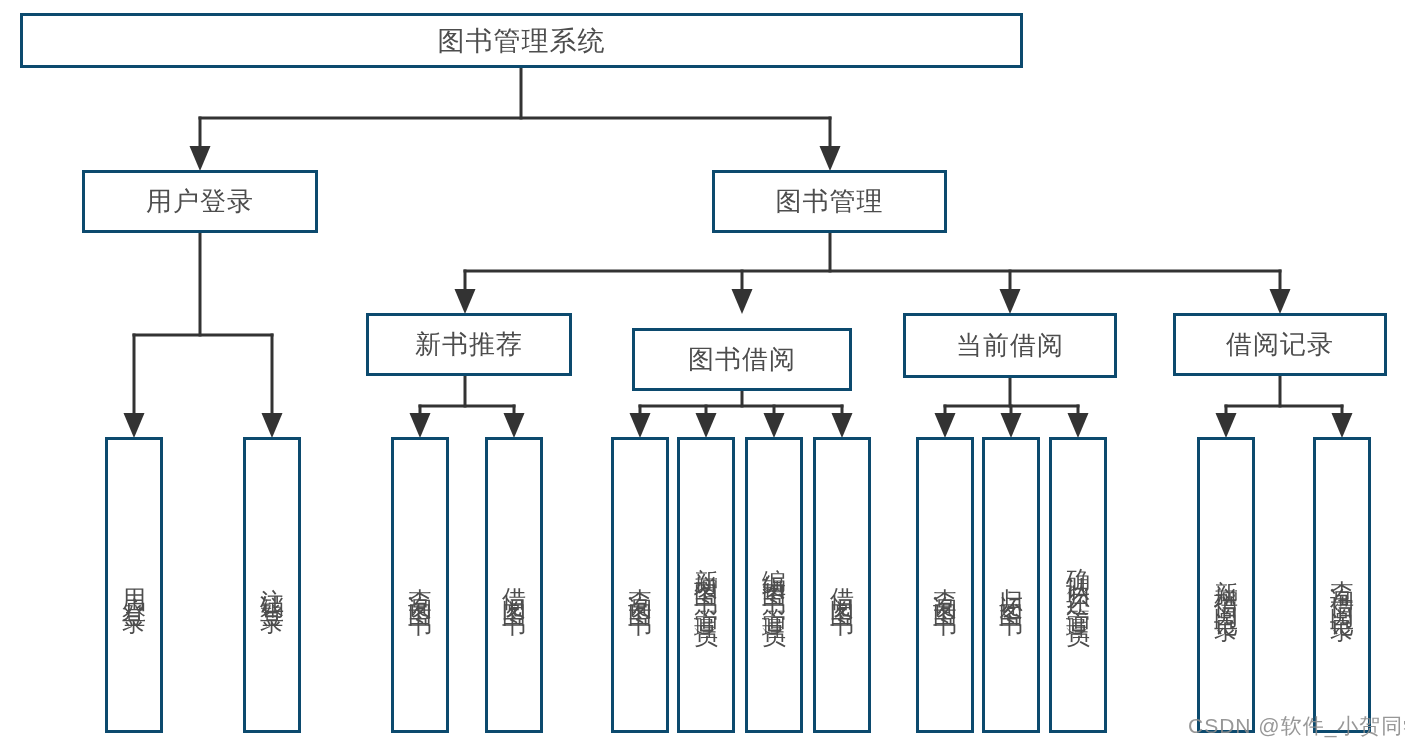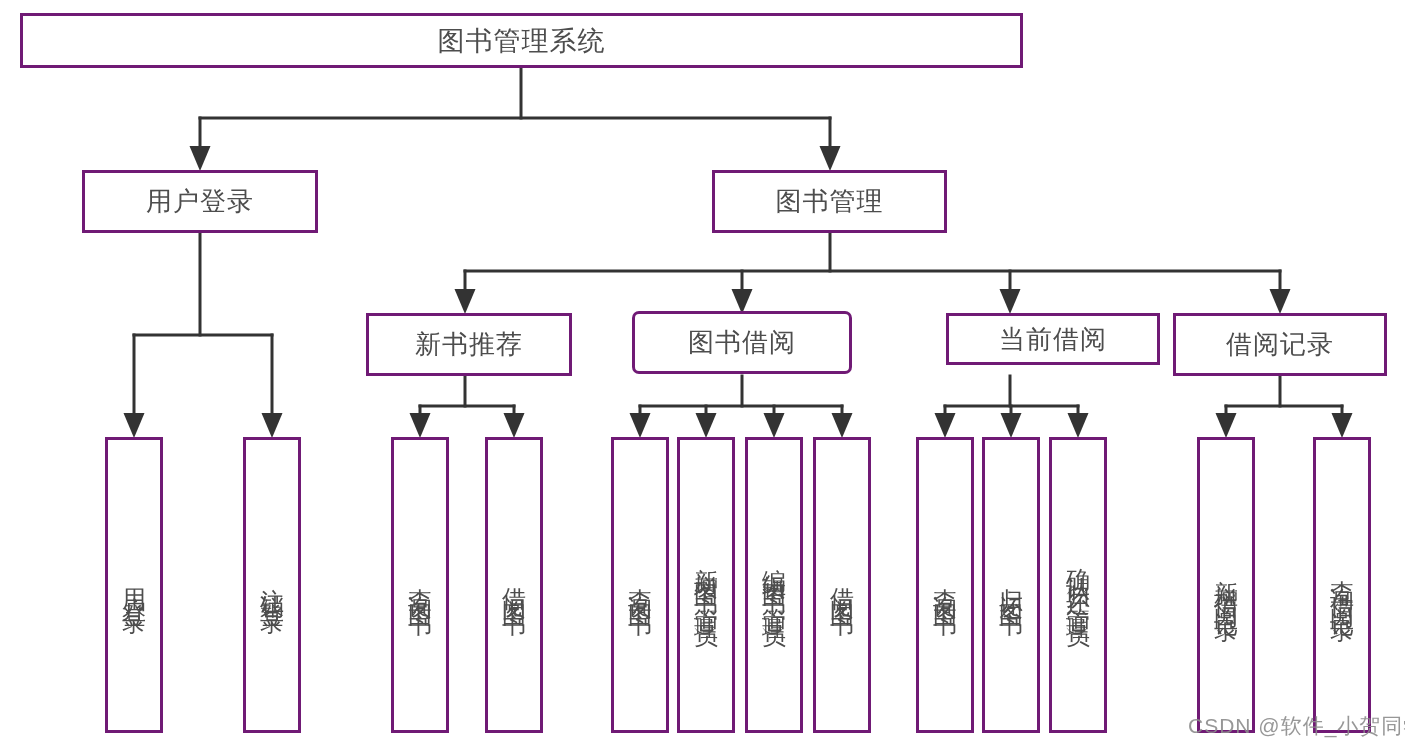--- a/index.html
+++ b/index.html
@@ -13,21 +13,21 @@
   }
   #connectors {
     position: absolute;
     left: 0; top: 0;
     width: 1405px; height: 747px;
   }
   .box {
     position: absolute;
     box-sizing: border-box;
     background: #ffffff;
-    border: 3px solid #701a75;
+    border: 3px solid #0c4a6e;
     display: flex;
     align-items: center;
     justify-content: center;
   }
   .h-label {
     font-size: 26px;
     color: #4d4d4d;
     letter-spacing: 1px;
     white-space: nowrap;
   }
@@ -39,22 +39,22 @@
     letter-spacing: 8px;
     line-height: 1;
     color: #4d4d4d;
     white-space: nowrap;
   }
   
   .n-root   { left: 20px;   top: 13px;  width: 1003px; height: 55px; }
   .n-login  { left: 82px;   top: 170px; width: 236px;  height: 63px; }
   .n-mgmt   { left: 712px;  top: 170px; width: 235px;  height: 63px; align-items: center; }
   .n-rec    { left: 366px;  top: 313px; width: 206px;  height: 63px; }
-  .n-borrow { left: 632px;  top: 311px; width: 220px;  height: 63px; border-radius: 7px; }
-  .n-cur    { left: 946px;  top: 313px; width: 214px;  height: 52px; }
+  .n-borrow { left: 632px;  top: 328px; width: 220px;  height: 63px; }
+  .n-cur    { left: 903px;  top: 313px; width: 214px;  height: 65px; }
   .n-hist   { left: 1173px; top: 313px; width: 214px;  height: 63px; }
   .leaf     { top: 437px; width: 58px; height: 296px; }
   .lf1  { left: 105px; }
   .lf2  { left: 243px; }
   .lf3  { left: 391px; }
   .lf4  { left: 485px; }
   .lf5  { left: 611px; }
   .lf6  { left: 677px; }
   .lf7  { left: 745px; }
   .lf8  { left: 813px; }

